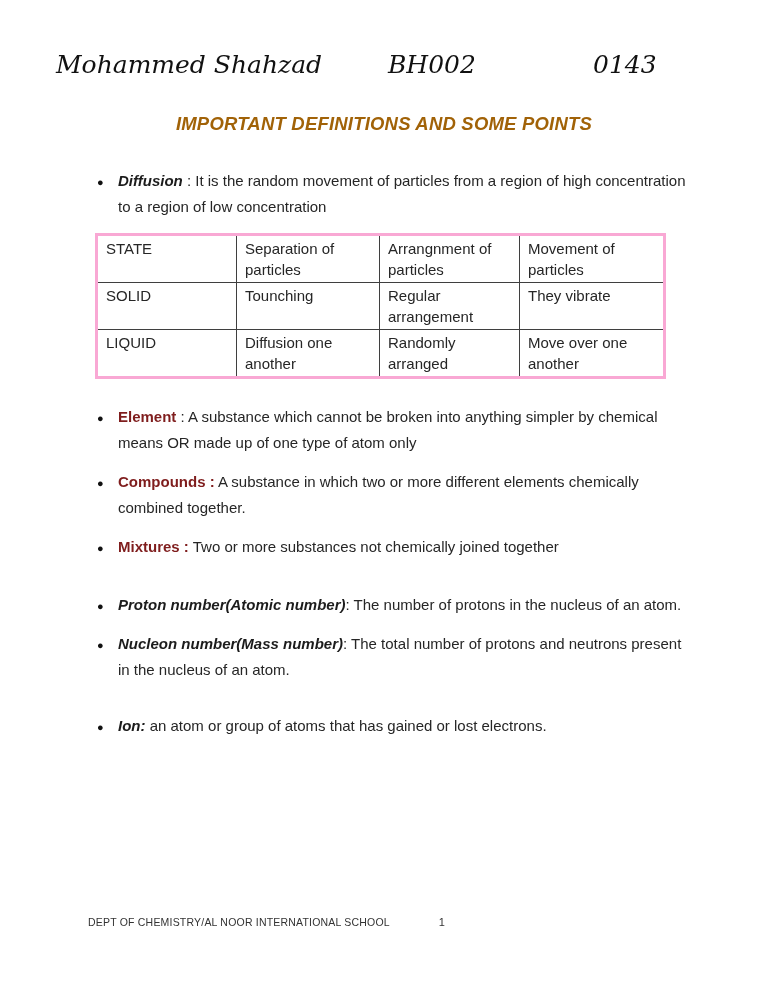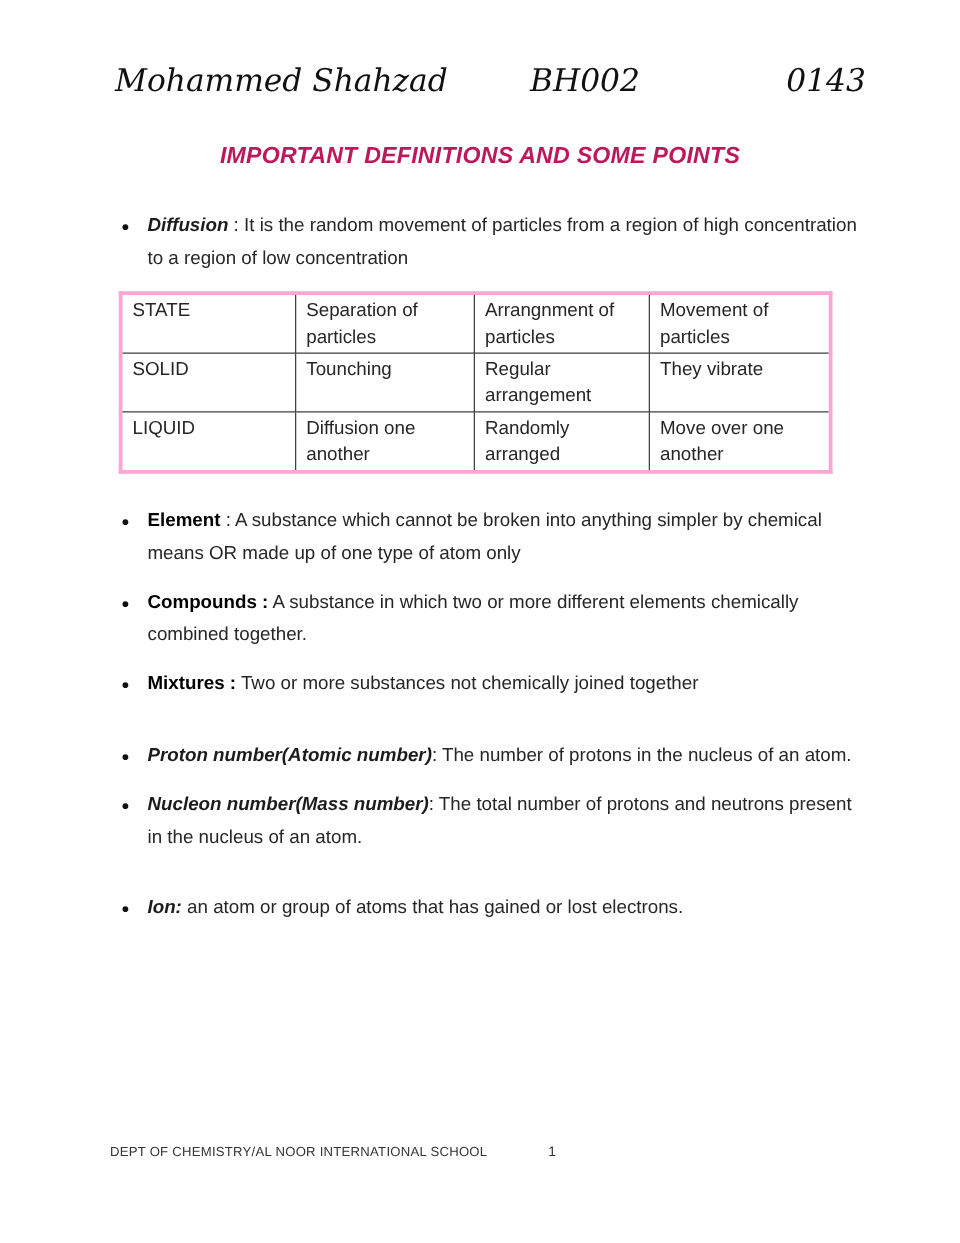--- a/index.html
+++ b/index.html
@@ -9,35 +9,35 @@
     background:#ffffff;
     font-family:"Liberation Sans",sans-serif;
     color:#262626;
     overflow:hidden;
     box-sizing:border-box;
   }
   
   .doc-header{
     display:grid;
     grid-template-columns:332px 205px auto;
-    padding:50px 70px 0 92px;
+    padding:50px 70px 0 56px;
     font-family:"DejaVu Serif",serif;
     font-style:italic;
     font-size:25px;
     color:#111;
     white-space:nowrap;
   }
   
   .doc-title{
     margin:34px 0 0 0;
     text-align:center;
     font-size:18.5px;
     font-weight:bold;
     font-style:italic;
-    color:#be185d;
+    color:#a16207;
     letter-spacing:.2px;
   }
   
   ul.bullets{
     list-style:none;
     margin:0;
     padding:0 70px 0 97px;
     font-size:15px;
     line-height:26px;
   }
@@ -46,21 +46,21 @@
     padding-left:21px;
     margin:0 0 13px 0;
     max-width:575px;
   }
   .bullet-dot{
     position:absolute;left:0;top:1px;
     font-size:11px;
     color:#111;
   }
   .term-bi{font-weight:bold;font-style:italic;color:#1c1c1c;}
-  .term-b{font-weight:bold;color:#000000;}
+  .term-b{font-weight:bold;color:#7f1d1d;}
   #bullets-top{margin-top:33px;}
   #bullets-main{margin-top:25px;}
   #bullets-main li:nth-child(4){margin-top:32px;}
   #bullets-main li:nth-child(6){margin-top:30px;}
   
   .table-heading{
     margin:17px 0 0 95px;
     font-size:15px;
     font-weight:bold;
     font-style:italic;

